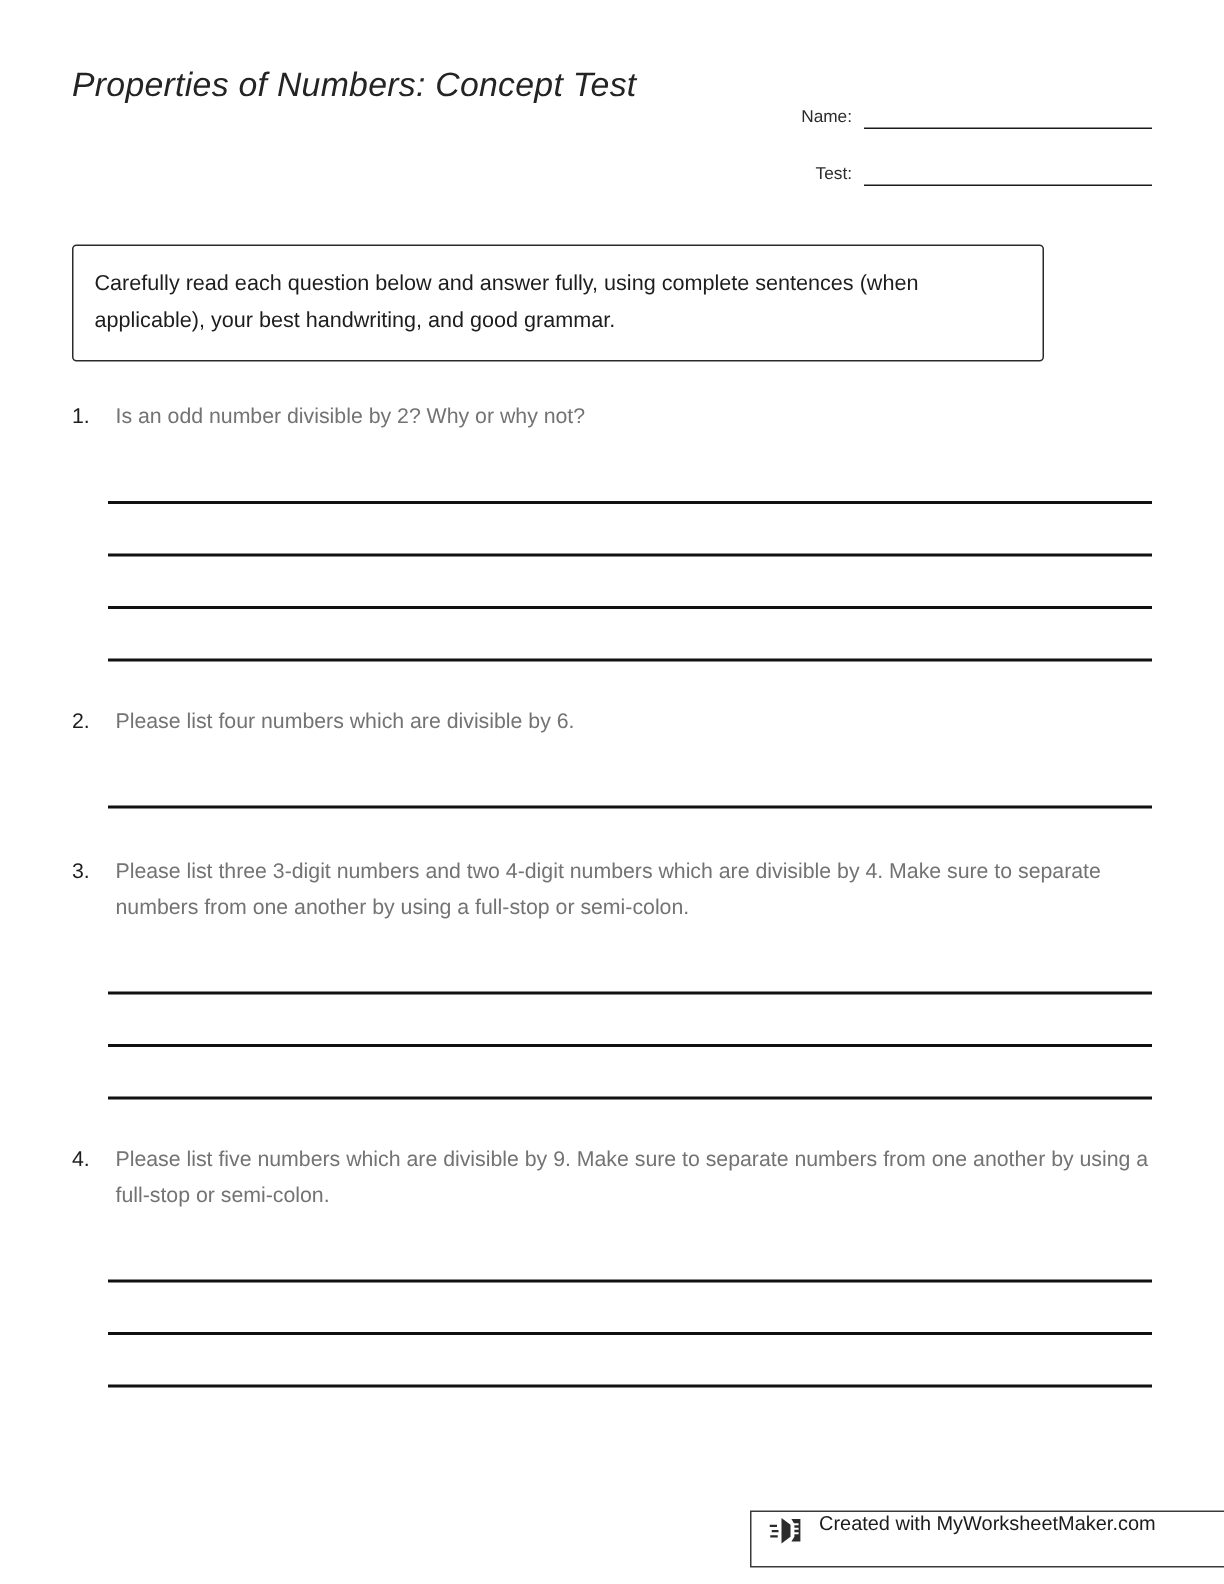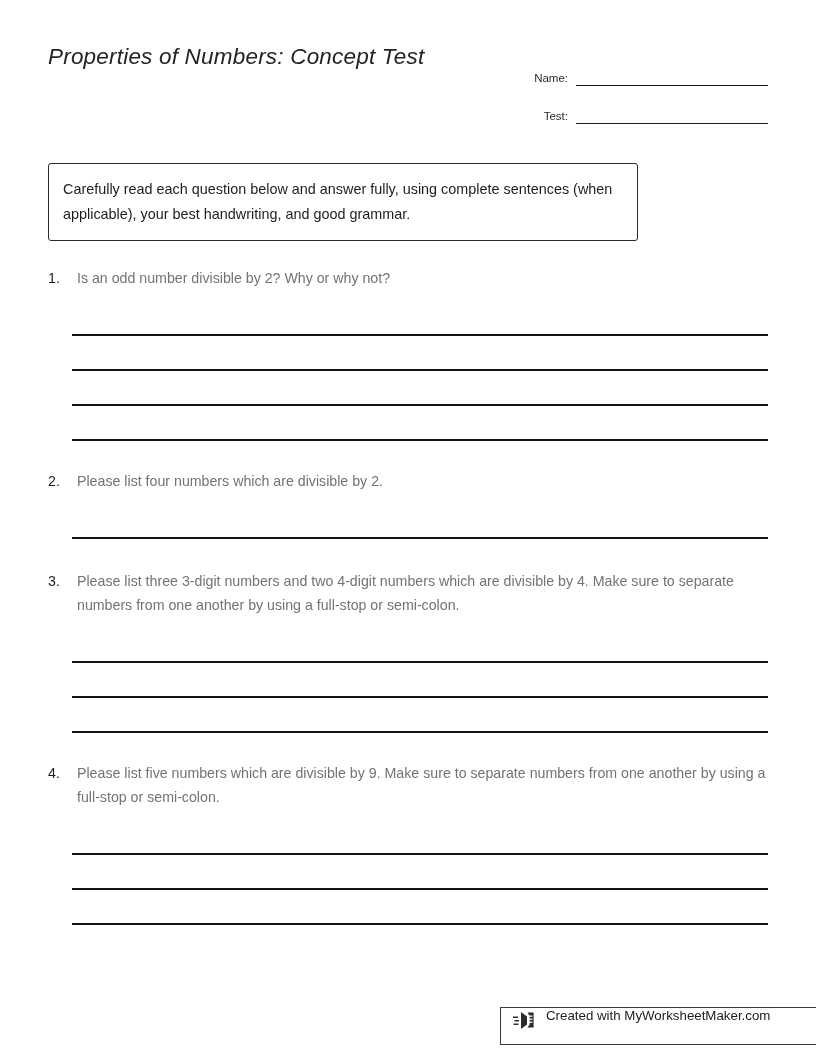--- a/index.html
+++ b/index.html
@@ -63,21 +63,21 @@
     width: 192px;
     border-bottom: 1.4px solid #1b1b1b;
     height: 1px;
   }
 
   
   .instructions {
     position: absolute;
     left: 48px;
     top: 163px;
-    width: 590px;
+    width: 648px;
     min-height: 64px;
     border: 1.3px solid #2b2b2b;
     border-radius: 3px;
     box-sizing: border-box;
     padding: 13px 14px 13px 14px;
   }
   .instructions-text {
     font-size: 14.4px;
     line-height: 25px;
     color: #1d1d1d;
@@ -194,21 +194,21 @@
         <div class="answer-line"></div>
         <div class="answer-line"></div>
       </div>
     </div>
 
     <div class="gap-q1"></div>
 
     <div class="question-block">
       <div class="q-head">
         <div class="q-num">2.</div>
-        <div class="q-text">Please list four numbers which are divisible by 2.</div>
+        <div class="q-text">Please list four numbers which are divisible by 6.</div>
       </div>
       <div class="answer-lines">
         <div class="answer-line"></div>
       </div>
     </div>
 
     <div class="gap-q2"></div>
 
     <div class="question-block">
       <div class="q-head">

